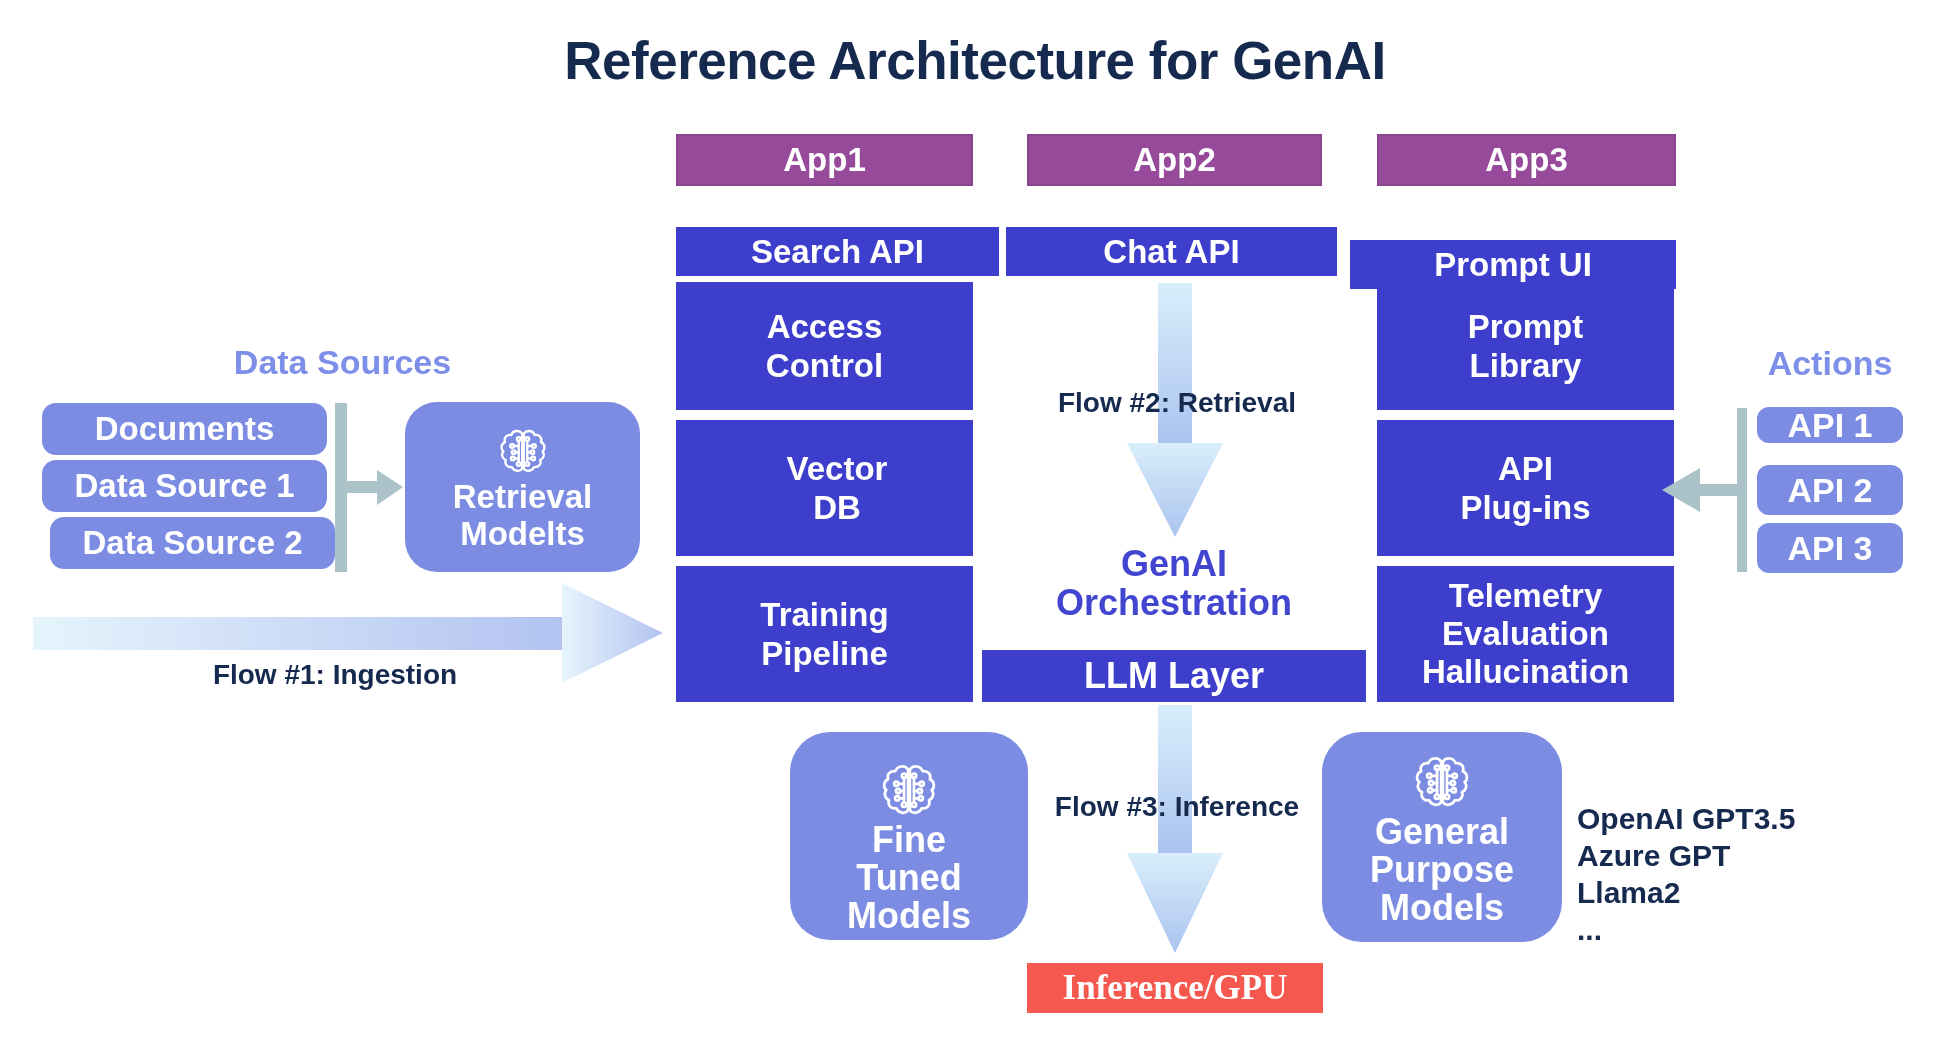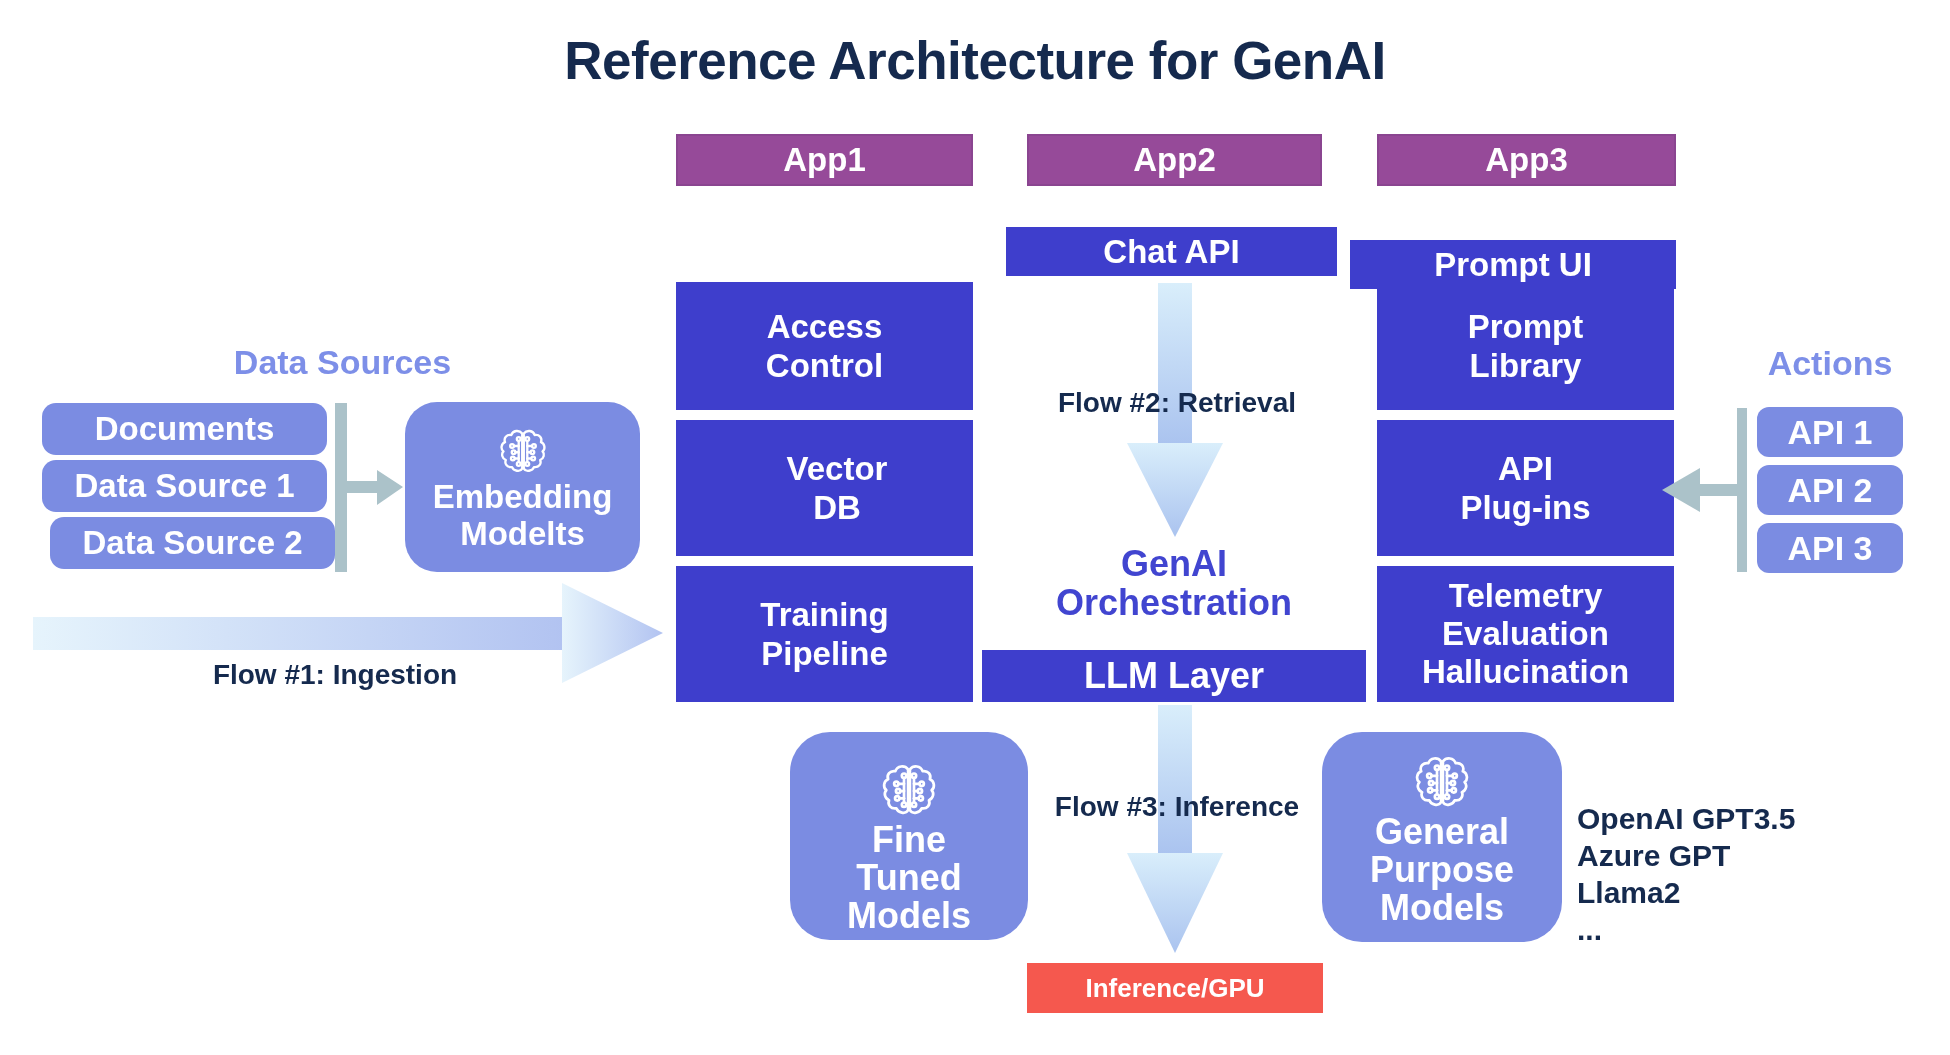--- a/index.html
+++ b/index.html
@@ -12,21 +12,21 @@
   #canvas{position:relative;width:1950px;height:1055px;background:#fff;overflow:hidden;}
   .abs{position:absolute;}
   .ctr{display:flex;align-items:center;justify-content:center;text-align:center;}
   .col{flex-direction:column;}
   .title{font-size:53px;font-weight:700;color:var(--navy);letter-spacing:-0.5px;white-space:nowrap;}
   .pbox{background:var(--purple);color:#fff;font-size:33px;font-weight:700;border:2px solid #8a4590;}
   .bbar{background:var(--blue);color:#fff;font-size:33px;font-weight:700;}
   .bbox{background:var(--blue);color:#fff;font-size:33px;font-weight:700;line-height:39px;}
   .bbox span,.peri span{display:block;}
   .peri{background:var(--periwinkle);color:#fff;font-weight:700;}
-  .rbox{background:var(--red);color:#fff;font-size:26px;font-weight:700;}
+  .rbox{background:var(--red);color:#fff;font-size:35px;font-weight:700;font-family:Liberation Serif, serif;}
   .heading{color:var(--label-blue);font-size:34px;font-weight:700;white-space:nowrap;}
   .flow-label{color:var(--navy);font-size:28px;font-weight:700;white-space:nowrap;}
   .orch{color:var(--indigo);font-size:36px;font-weight:700;line-height:39px;}
   .dsbox{border-radius:14px;font-size:33px;}
   .apibox{border-radius:12px;font-size:34px;}
   .modelbox{border-radius:40px;font-size:36px;line-height:38px;}
   .modelbox .lines span{display:block;}
   .embed{border-radius:32px;font-size:33px;line-height:37px;}
   .vbar{background:var(--gray-bar);}
   .openai{color:var(--navy);font-size:30px;font-weight:700;line-height:37px;}
@@ -74,20 +74,21 @@
 </svg>
 
 <div id="canvas">
 
   <div class="abs title" style="left:0;right:0;top:30px;text-align:center;">Reference Architecture for GenAI</div>
 
   <div class="abs ctr pbox" style="left:676px;top:134px;width:297px;height:52px;">App1</div>
   <div class="abs ctr pbox" style="left:1027px;top:134px;width:295px;height:52px;">App2</div>
   <div class="abs ctr pbox" style="left:1377px;top:134px;width:299px;height:52px;">App3</div>
 
+  <div class="abs ctr bbar" style="left:676px;top:227px;width:323px;height:49px;">Search API</div>
   <div class="abs ctr bbar" style="left:1006px;top:227px;width:331px;height:49px;">Chat API</div>
   <div class="abs ctr bbar" style="left:1350px;top:240px;width:326px;height:49px;">Prompt UI</div>
 
   <div class="abs ctr col bbox" style="left:676px;top:282px;width:297px;height:128px;">
     <span>Access</span>
     <span>Control</span>
   </div>
   <div class="abs ctr col bbox" style="left:676px;top:420px;width:297px;height:136px;padding-left:25px;">
     <span>Vector</span>
     <span>DB</span>
@@ -136,32 +137,32 @@
   <div class="abs vbar" style="left:335px;top:403px;width:12px;height:169px;"></div>
   <svg class="abs" style="left:347px;top:468px;" width="56" height="38" viewBox="0 0 56 38">
     <rect x="0" y="13" width="32" height="12" fill="#abc2c9"></rect>
     <polygon points="30,2 56,19 30,37" fill="#abc2c9"></polygon>
   </svg>
 
   <div class="abs ctr col peri embed" style="left:405px;top:402px;width:235px;height:170px;padding-top:6px;">
     <svg width="50" height="50" viewBox="0 0 64 64">
       <use href="#brain-icon"></use>
     </svg>
-    <span>Embedding</span>
+    <span>Retrieval</span>
     <span>Modelts</span>
   </div>
 
   <svg class="abs" style="left:33px;top:583px;" width="632" height="100" viewBox="0 0 632 100">
     <rect x="0" y="34" width="530" height="33" fill="url(#gradH)"></rect>
     <polygon points="529,0 630,50 529,100" fill="url(#gradH)"></polygon>
   </svg>
   <div class="abs ctr flow-label" style="left:185px;top:660px;width:300px;height:30px;">Flow #1: Ingestion</div>
 
   <div class="abs ctr heading" style="left:1755px;top:345px;width:150px;height:36px;">Actions</div>
-  <div class="abs ctr peri apibox" style="left:1757px;top:407px;width:146px;height:50px;">API 1</div>
+  <div class="abs ctr peri apibox" style="left:1757px;top:407px;width:146px;height:36px;">API 1</div>
   <div class="abs ctr peri apibox" style="left:1757px;top:465px;width:146px;height:50px;">API 2</div>
   <div class="abs ctr peri apibox" style="left:1757px;top:523px;width:146px;height:50px;">API 3</div>
   <div class="abs vbar" style="left:1737px;top:408px;width:10px;height:164px;"></div>
   <svg class="abs" style="left:1662px;top:466px;" width="75" height="48" viewBox="0 0 75 48">
     <rect x="36" y="18" width="39" height="12" fill="#abc2c9"></rect>
     <polygon points="38,2 0,24 38,46" fill="#abc2c9"></polygon>
   </svg>
 
   <div class="abs ctr col peri modelbox" style="left:790px;top:732px;width:238px;height:208px;padding-top:25px;">
     <svg width="58" height="58" viewBox="0 0 64 64">

